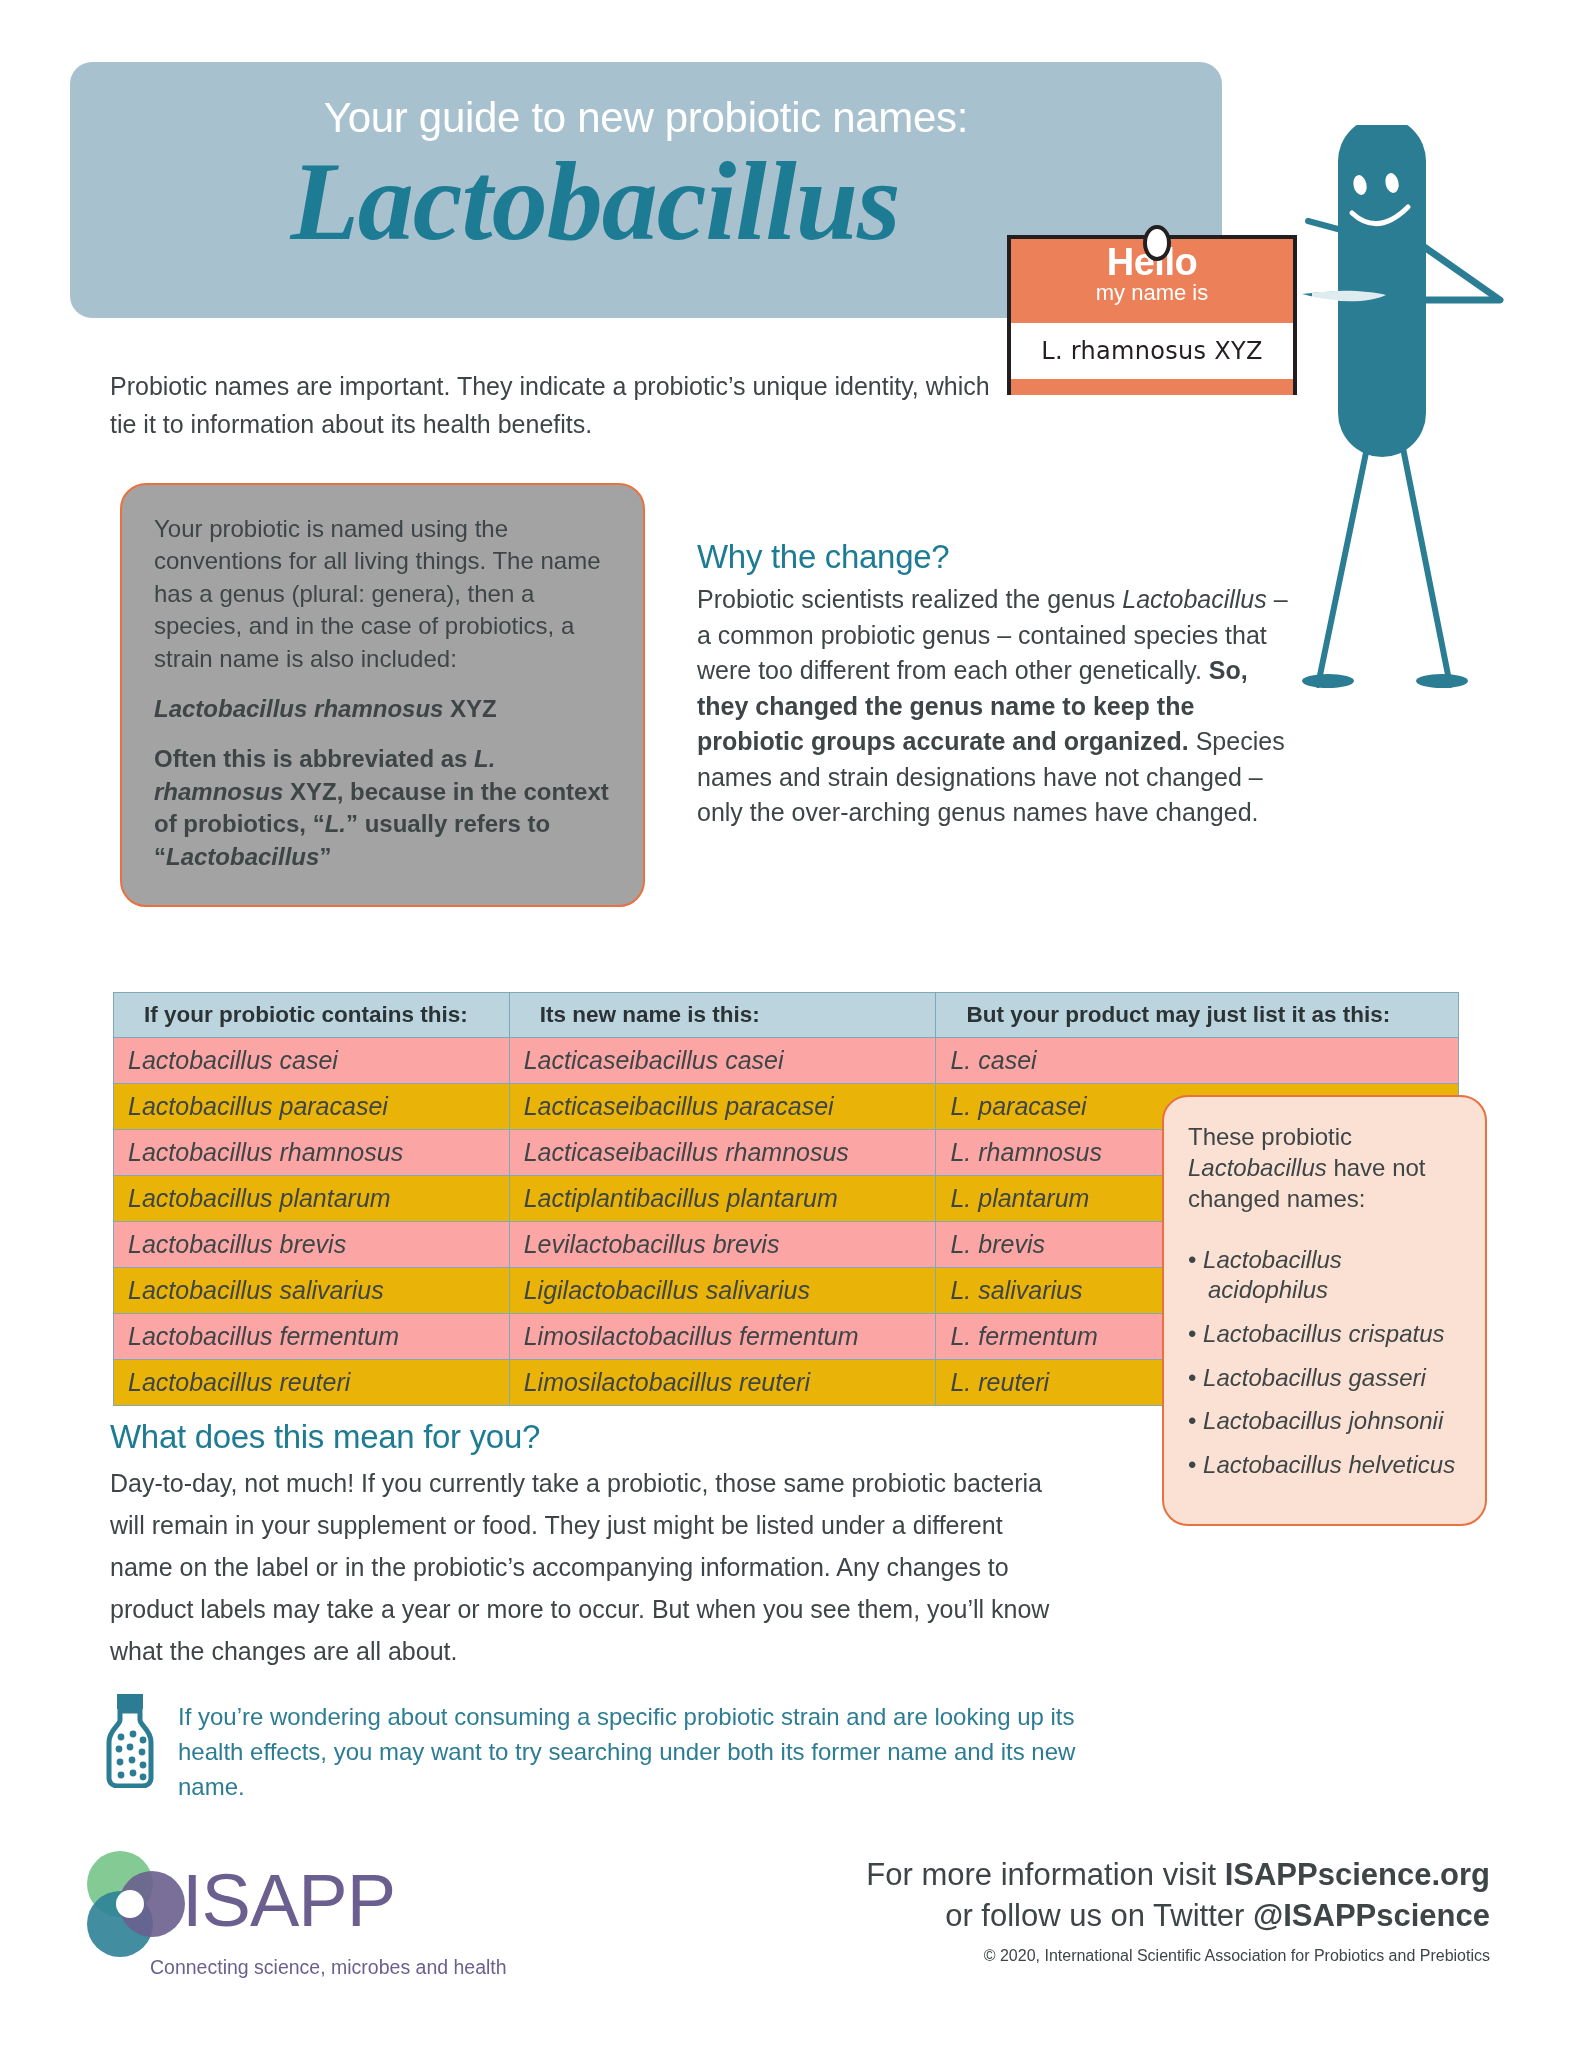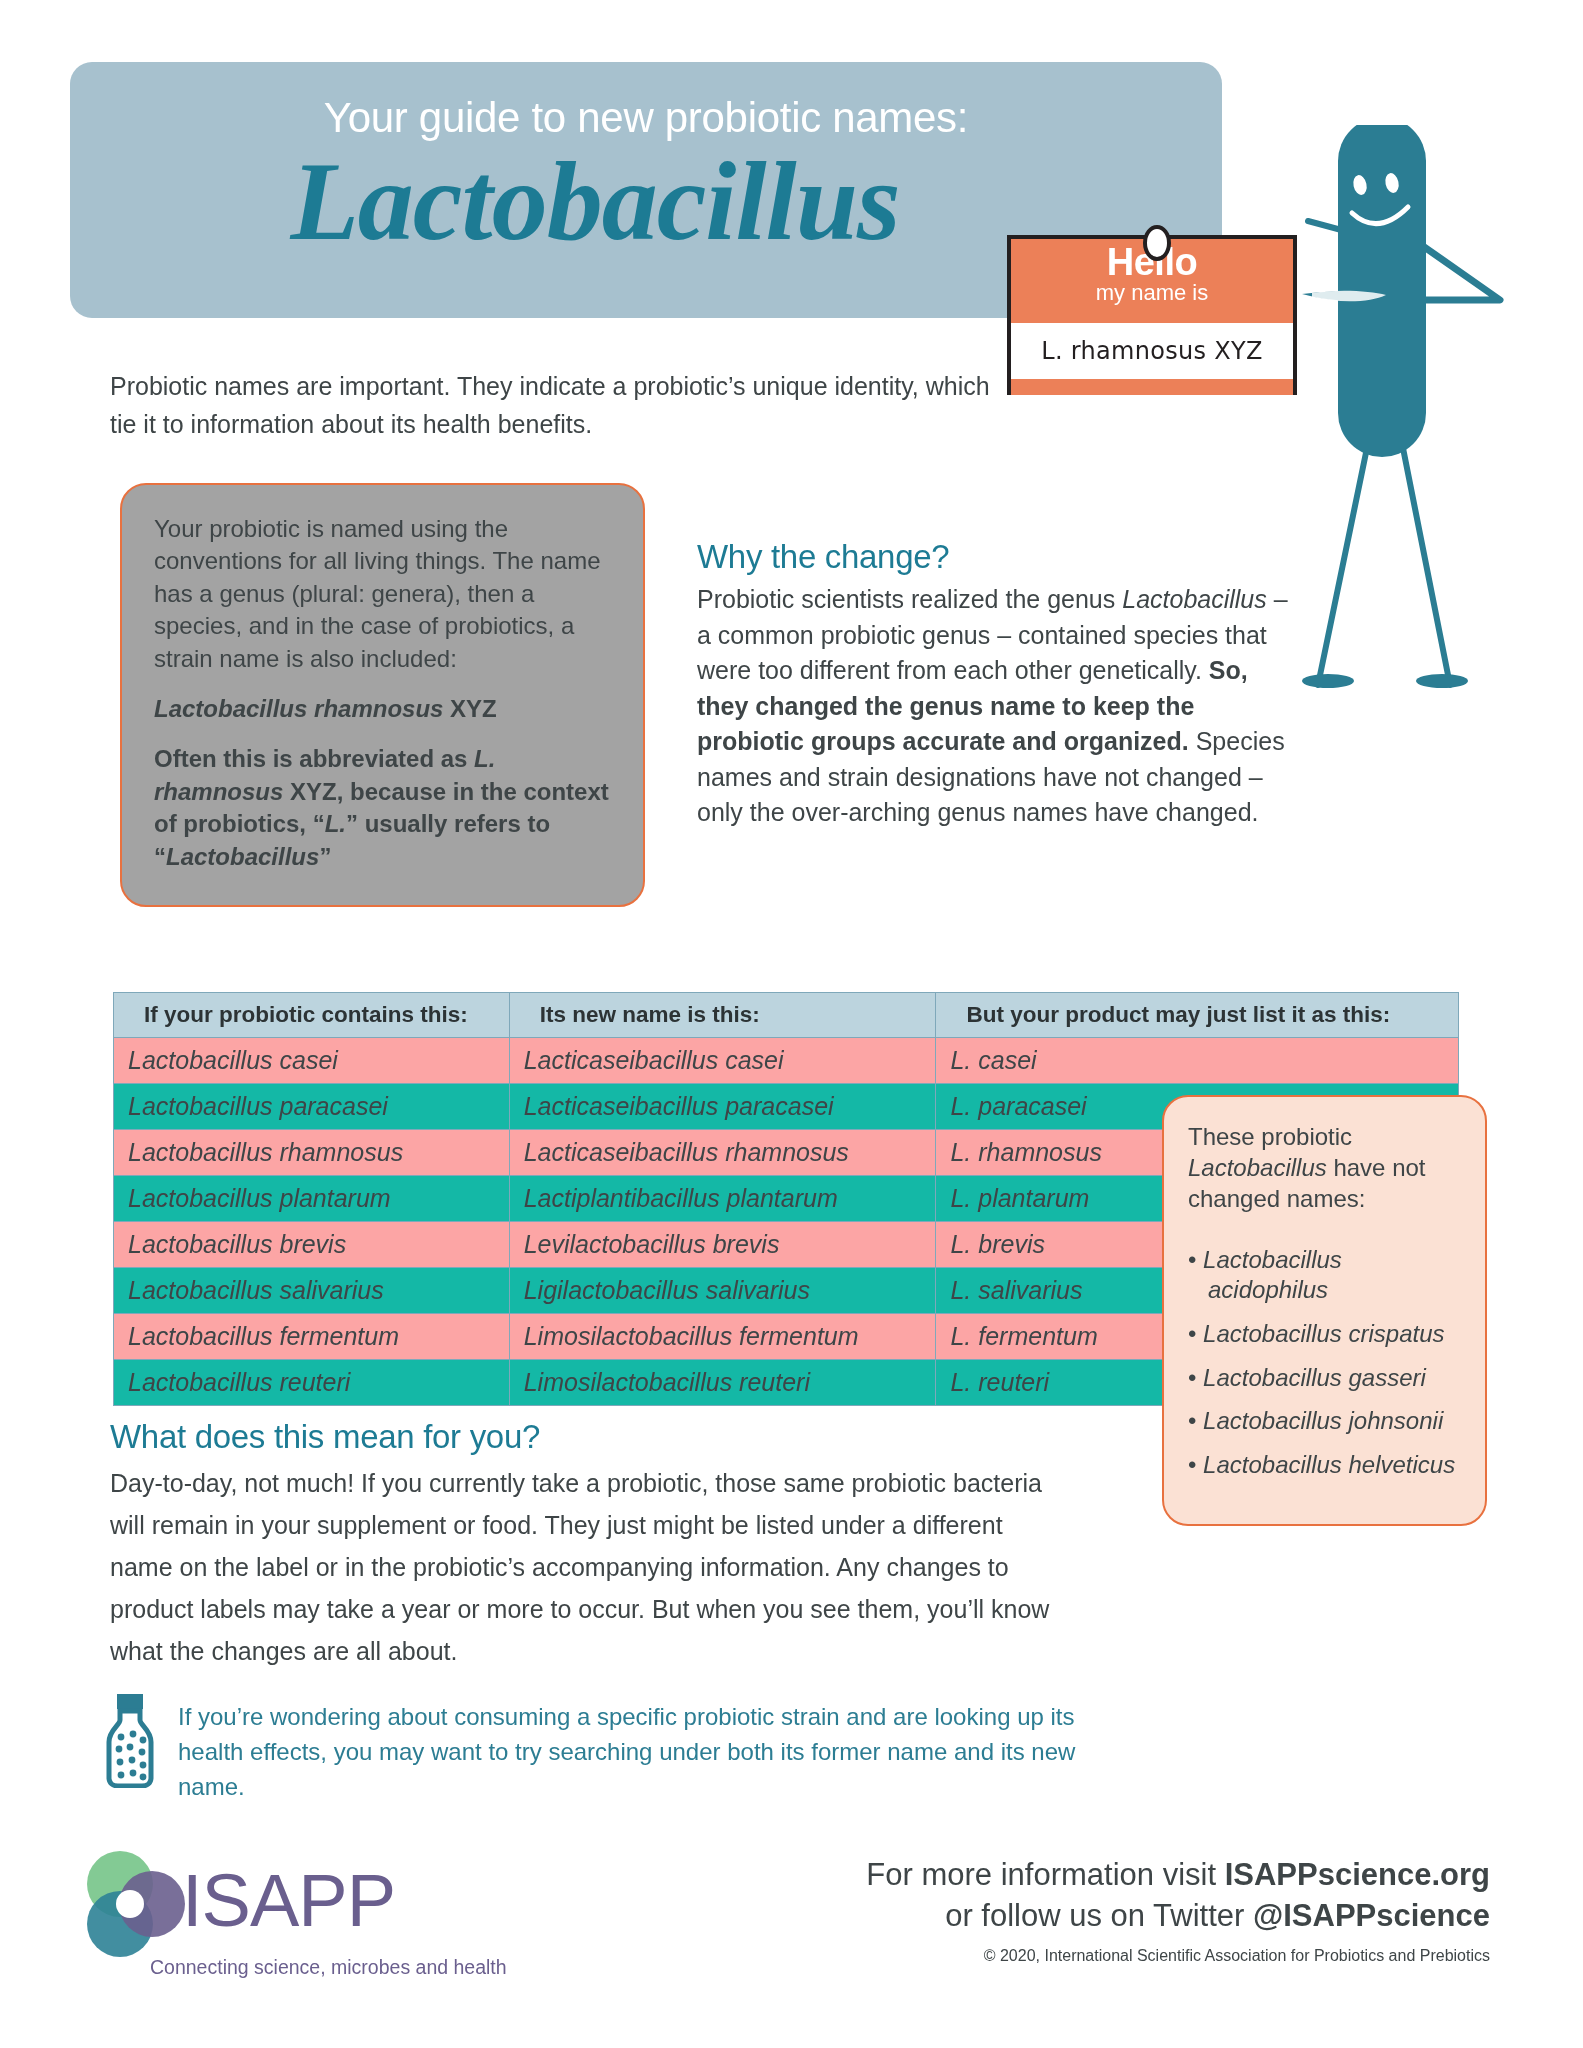--- a/index.html
+++ b/index.html
@@ -159,21 +159,21 @@
     color: #2c3335;
   }
   .name-table td {
     border: 1.5px solid #7fa8ba;
     padding: 8px 14px;
     font-style: italic;
     color: #3e4547;
     background: #fca5a5;
     height: 42px;
   }
-  .name-table tr.alt td { background: #14b8a6; }
+  .name-table tr.alt td { background: #eab308; }
   .col-a { width: 396px; }
   .col-b { width: 427px; }
   .col-c { width: 523px; }
 
   
   .side-box {
     position: absolute;
     left: 1162px; top: 1095px;
     width: 325px;
     padding: 24px 22px 30px 24px;

